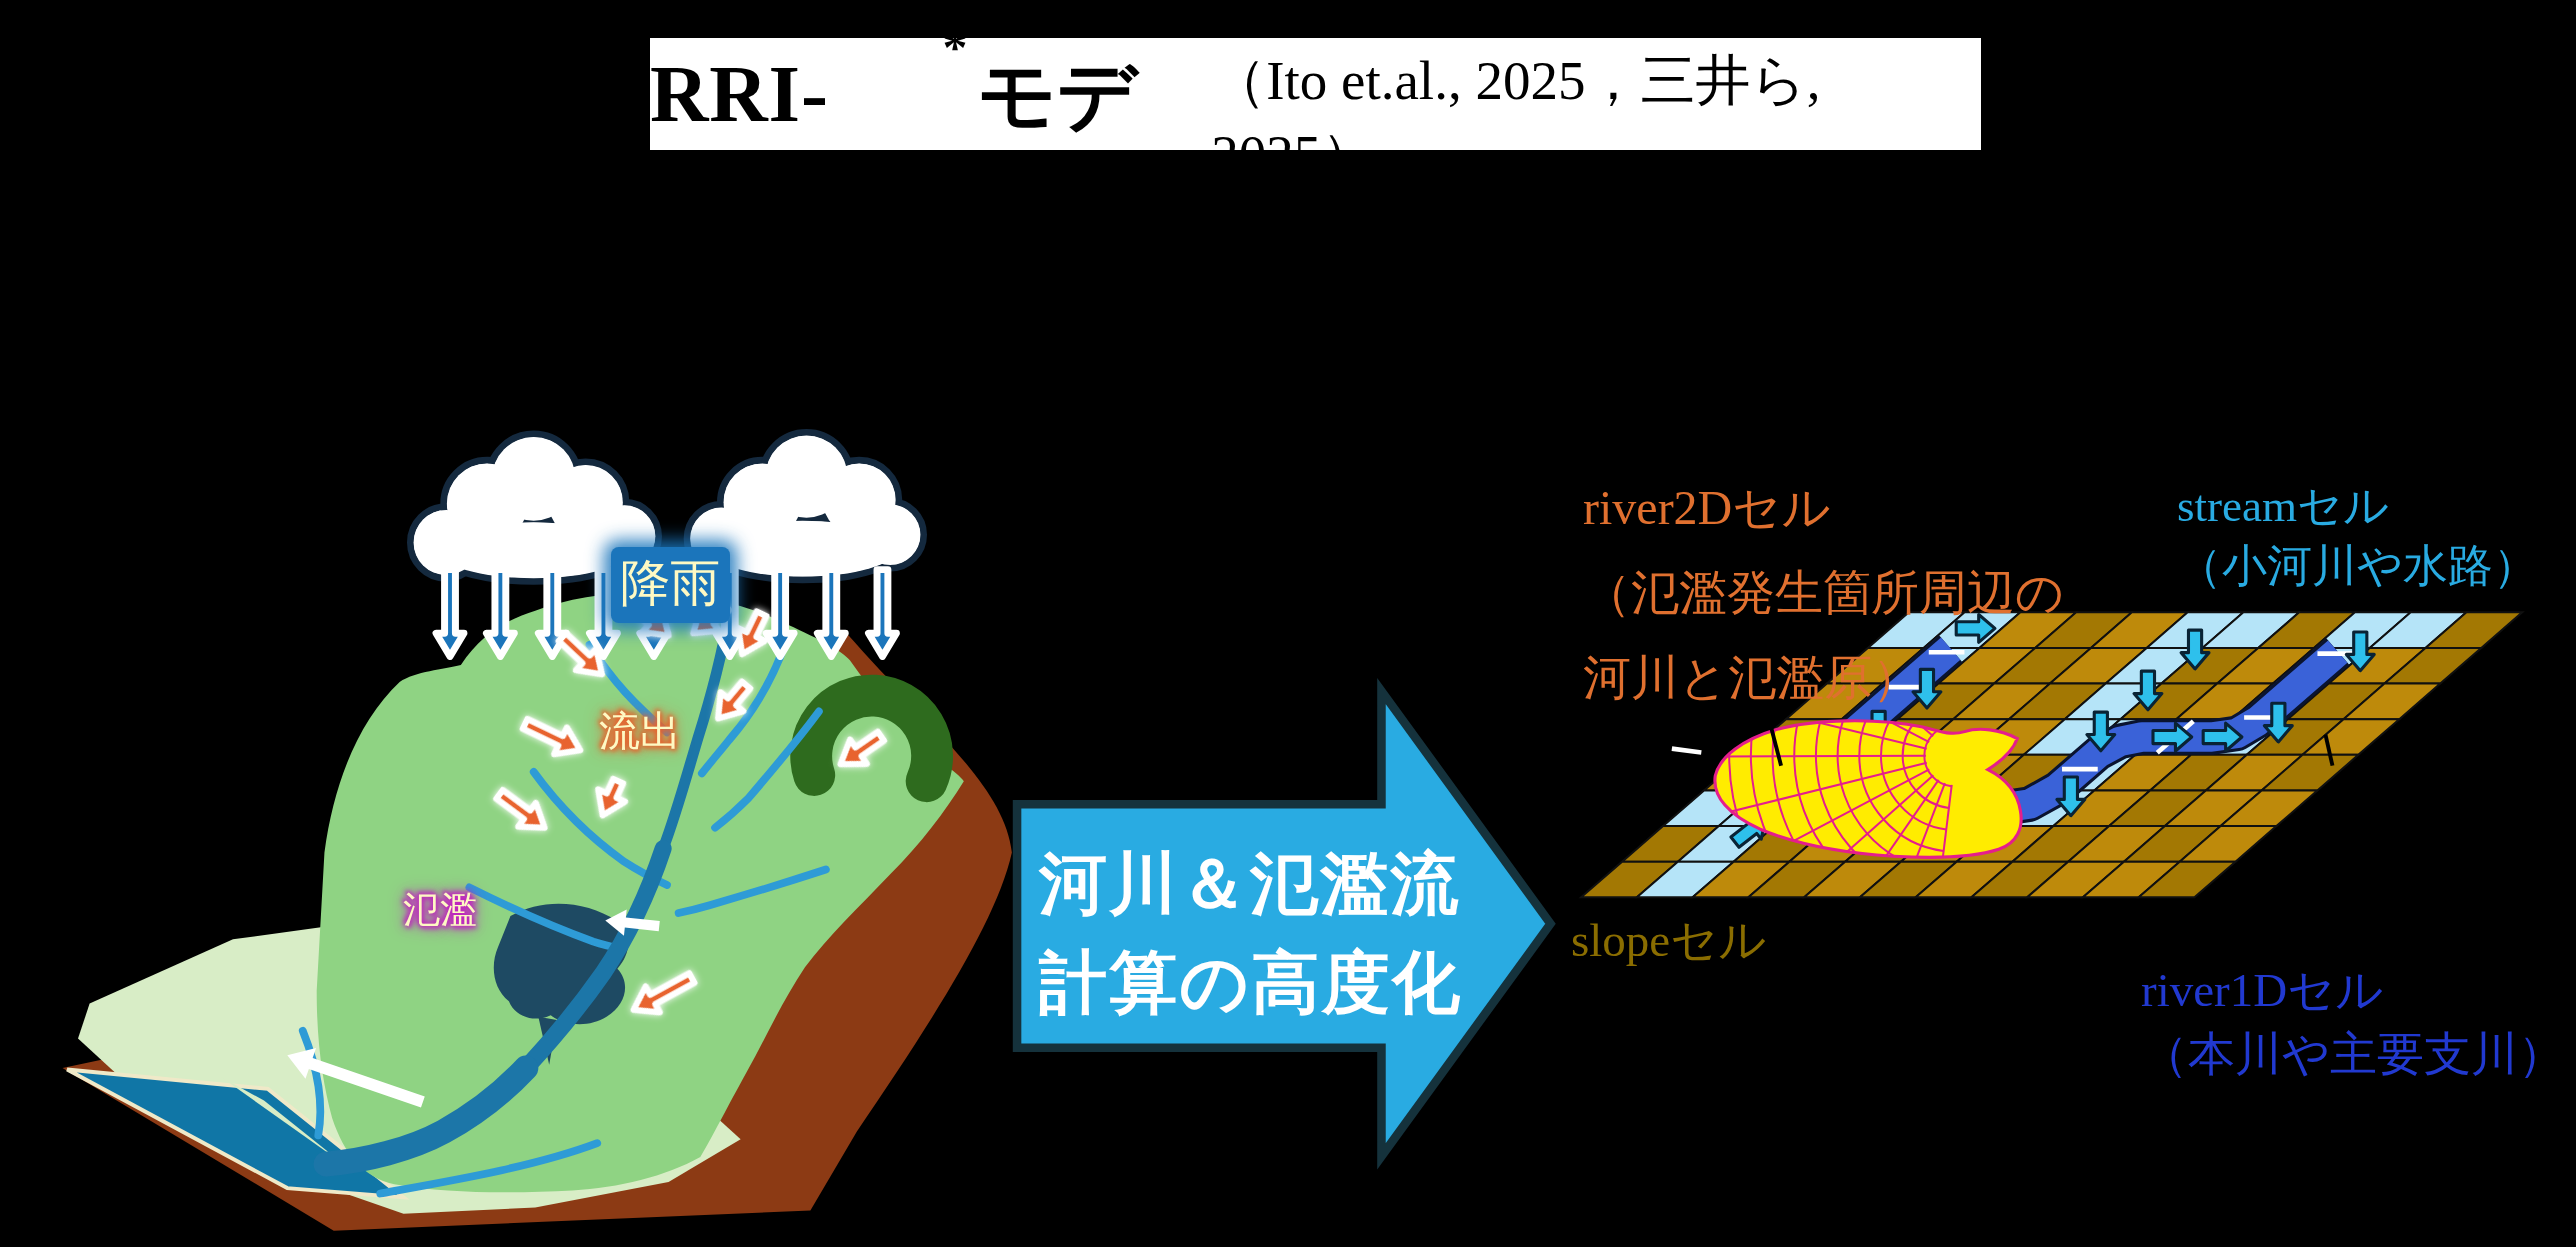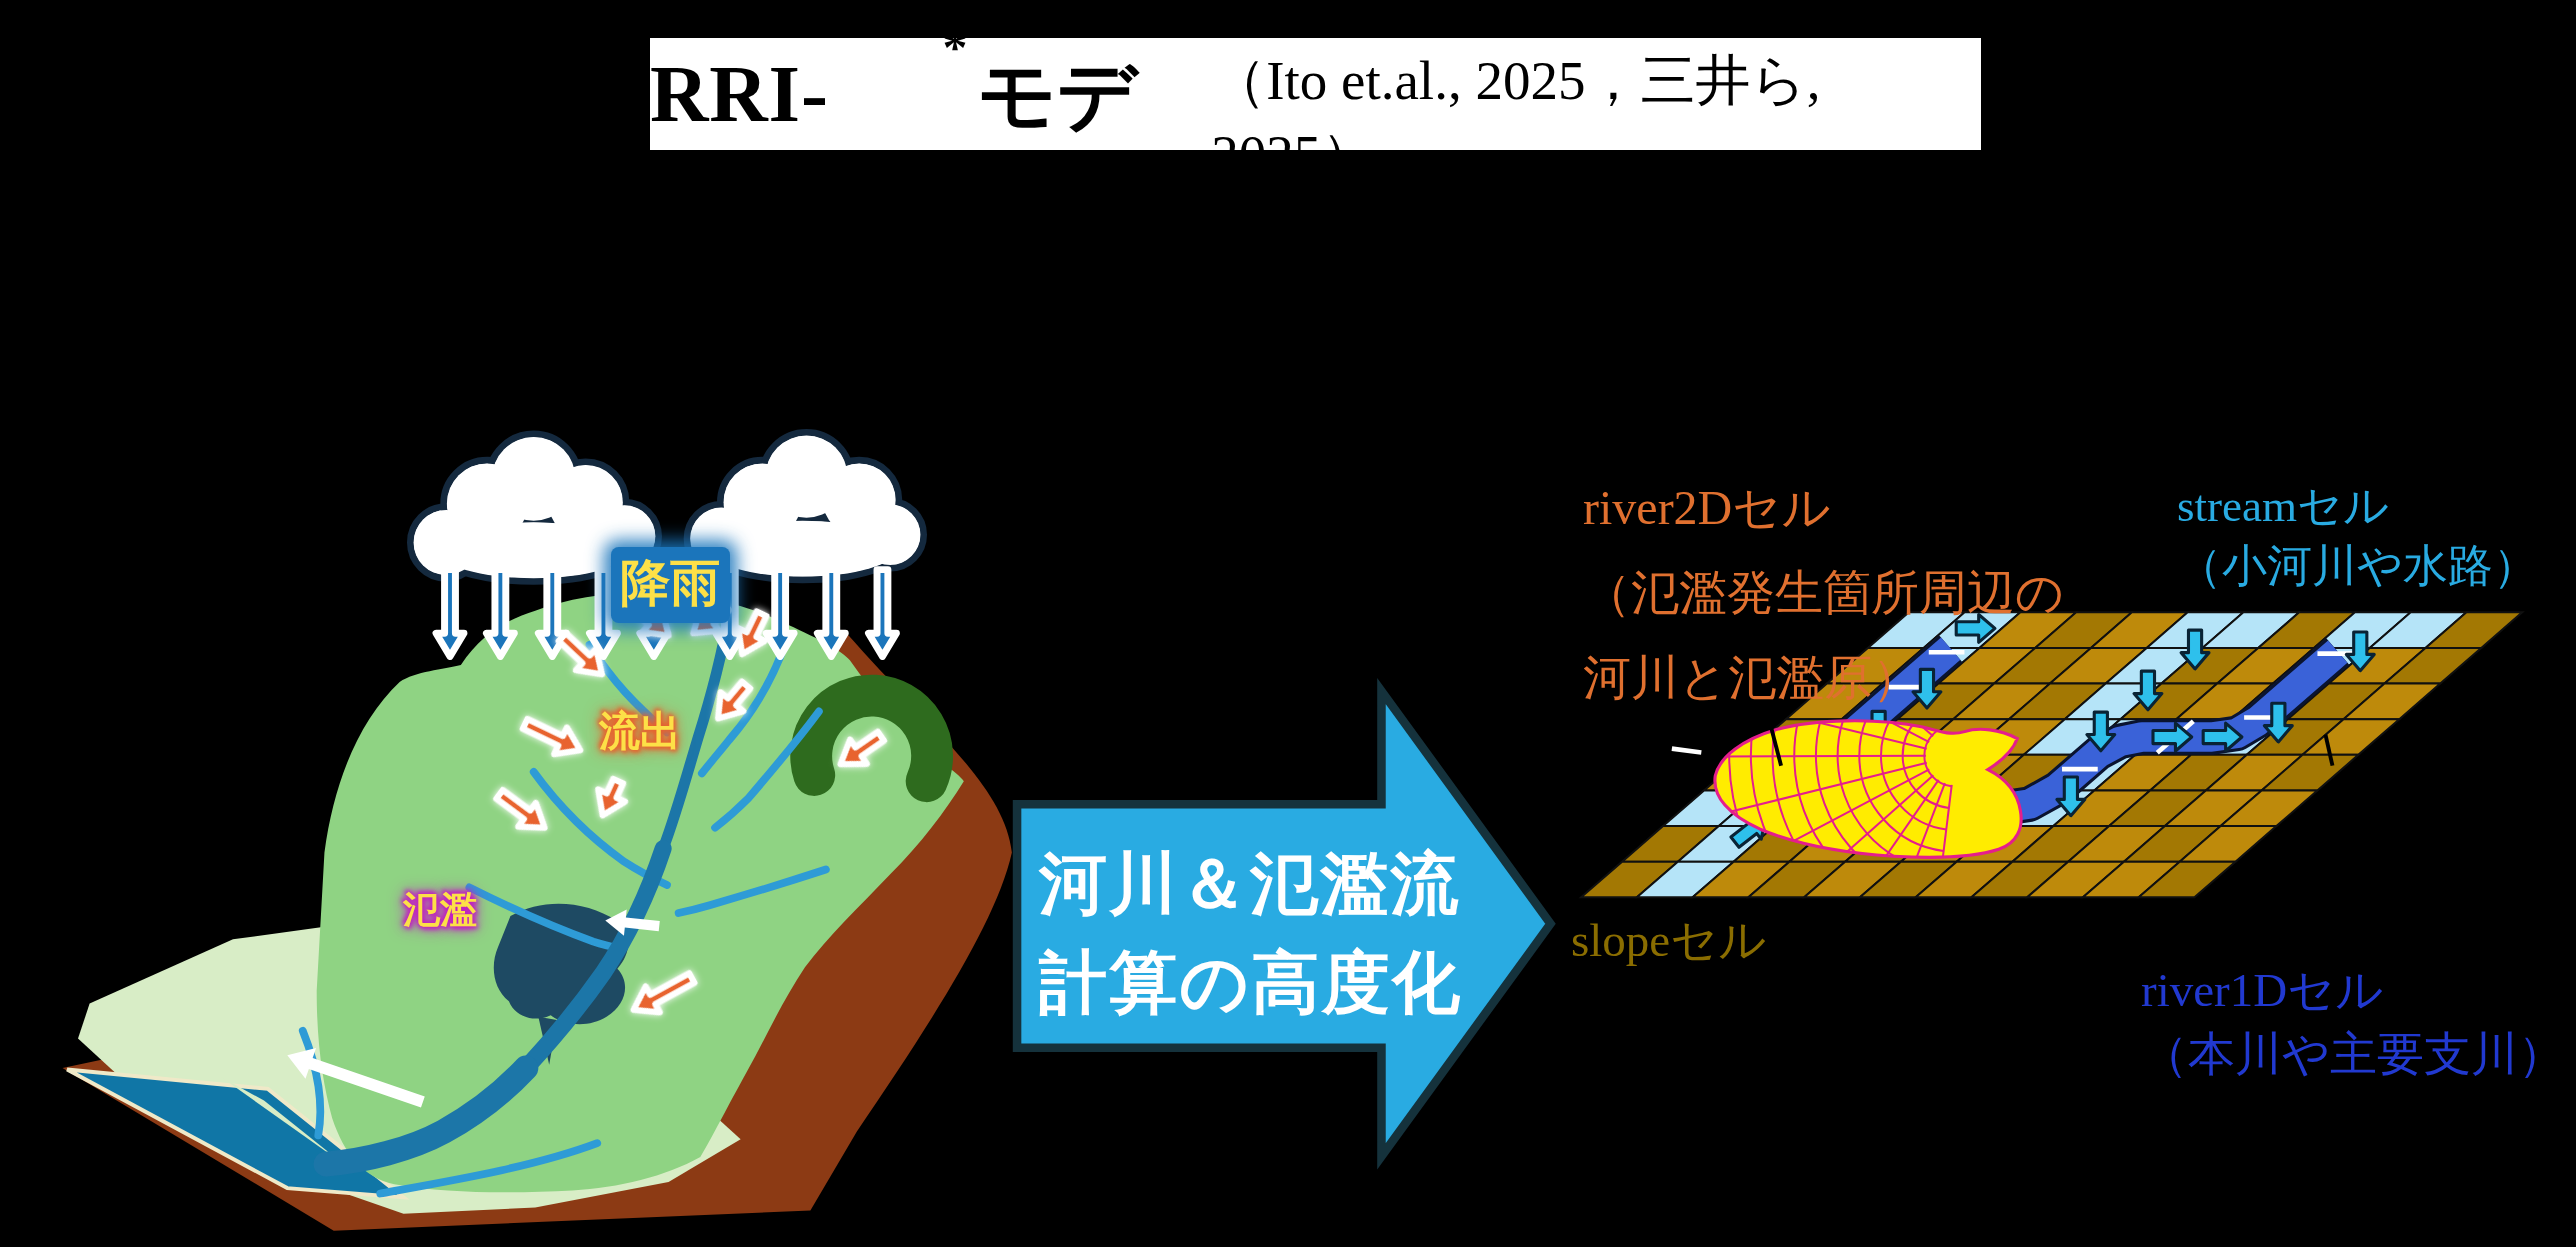--- a/index.html
+++ b/index.html
@@ -8,21 +8,21 @@
   .abs{position:absolute;}
   
   #title-box{left:647px;top:35px;width:1337px;height:118px;background:#fff;border:3.9px solid #000;
     display:flex;align-items:flex-start;justify-content:center;box-sizing:border-box;
     font-family:Liberation Serif, serif;color:#000;padding-top:6.2px;}
   #title-box .t-main{font-size:81px;font-weight:bold;letter-spacing:0.8px;line-height:101px;}
   #title-box .t-star{font-size:50px;font-weight:bold;position:relative;top:-26px;margin:0 1.6px 0 11px;}
   #title-box .t-model{font-size:78px;font-weight:bold;margin-left:8px;}
   #title-box .t-cite{font-size:55px;font-weight:normal;letter-spacing:0px;}
   
-  .jlabel{font-weight:bold;color:#fde047;white-space:nowrap;}
+  .jlabel{font-weight:normal;color:#fef9c3;white-space:nowrap;}
   #rain-label{left:611px;top:547px;background:#1B75BB;border-radius:7.8px;padding:3.1px 9.3px 6.2px 9.3px;
     font-size:50px;box-shadow:0 0 17px 6.2px rgba(27,117,187,.9);}
   #runoff-label{left:599px;top:704px;font-size:41px;
     text-shadow:0 0 6.2px #E8632F,0 0 11px #E8632F,0 0 17px #E8632F,1.6px 1.6px 4.7px #E8632F,-1.6px -1.6px 4.7px #E8632F;}
   #flood-label{left:403px;top:885px;font-size:37px;
     text-shadow:0 0 6.2px #C21FC2,0 0 11px #C21FC2,0 0 17px #C21FC2,1.6px 1.6px 4.7px #C21FC2,-1.6px -1.6px 4.7px #C21FC2;}
   
   .arrow-text{color:#fff;font-weight:bold;font-size:68px;letter-spacing:2.3px;white-space:nowrap;}
   
   .rlabel{font-family:"Liberation Serif","DejaVu Serif",serif;white-space:nowrap;}

